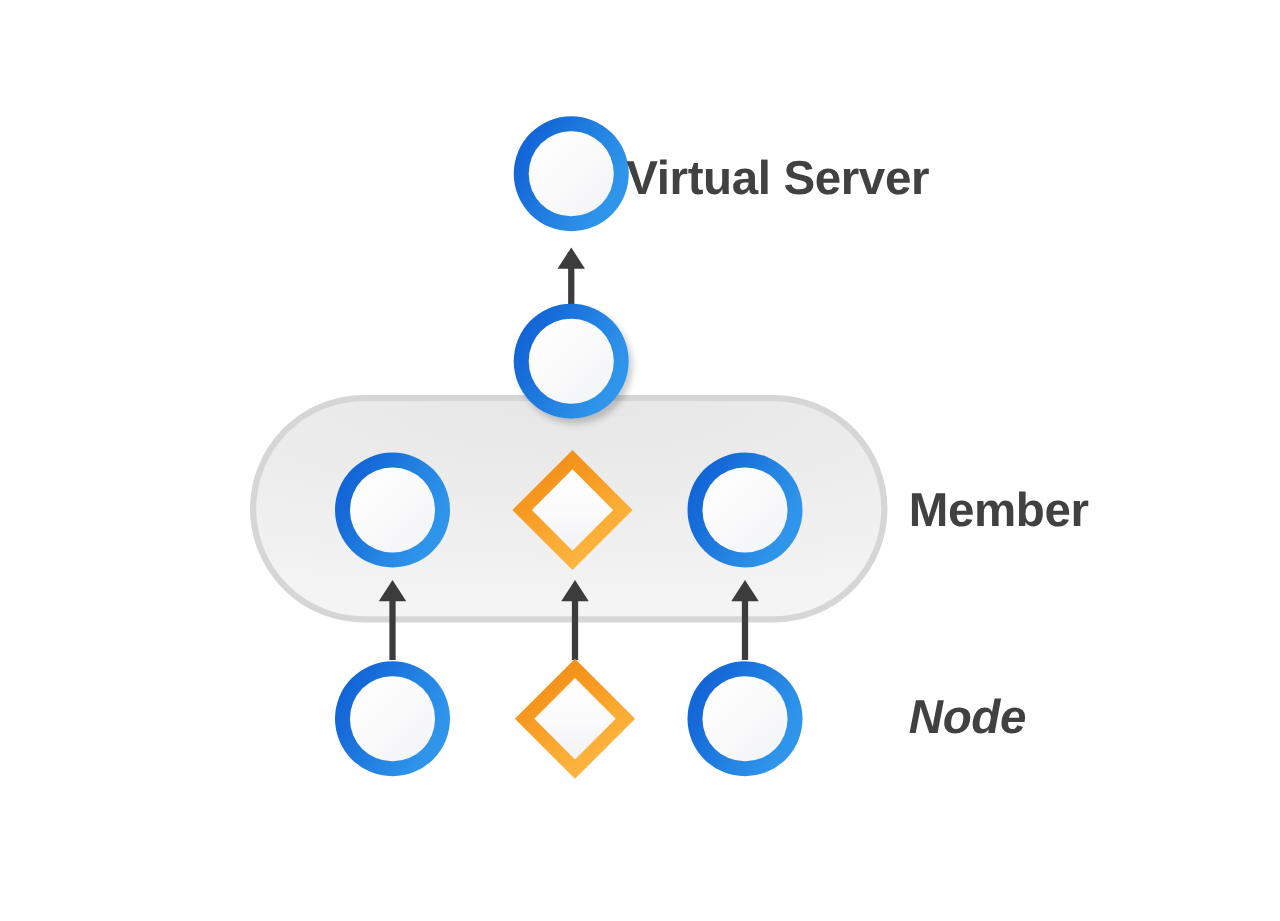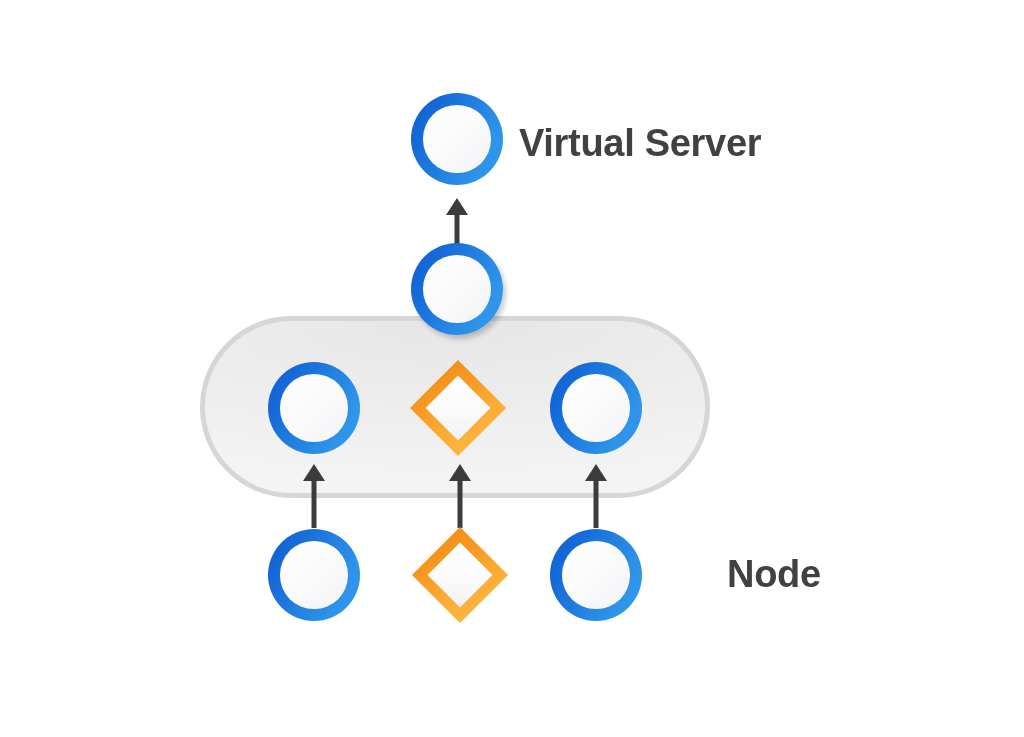--- a/index.html
+++ b/index.html
@@ -104,35 +104,36 @@
   }
 </style>
 </head>
 <body>
 
 <div id="canvas">
 
   <div class="pool-container"></div>
 
   <div class="ring" style="left:411px; top:93px; width:92px; height:92px;"></div>
-  <div class="label" style="left:519px; top:122px; font-size:38px;">Virtual Server</div>
+  <div class="label" style="left:501px; top:122px; font-size:38px;">Virtual Server</div>
 
   <div class="arrow" style="left:445px; top:198px; width:24px; height:46px;">
     <div class="head"></div>
     <div class="shaft" style="height:34px;"></div>
   </div>
 
   <div class="ring shadowed" style="left:411px; top:243px; width:92px; height:92px;"></div>
 
   <div class="ring" style="left:268px; top:362px; width:92px; height:92px;"></div>
 
   <div class="diamond" style="left:424px; top:374px; width:68px; height:68px;"></div>
 
   <div class="ring" style="left:550px; top:362px; width:92px; height:92px;"></div>
 
+  <div class="label" style="left:727px; top:388px; font-size:38px;">Member</div>
 
   <div class="arrow" style="left:302px; top:464px; width:24px; height:64px;">
     <div class="head"></div>
     <div class="shaft" style="height:52px;"></div>
   </div>
 
   <div class="arrow" style="left:448px; top:464px; width:24px; height:64px;">
     <div class="head"></div>
     <div class="shaft" style="height:52px;"></div>
   </div>
@@ -141,15 +142,15 @@
     <div class="head"></div>
     <div class="shaft" style="height:52px;"></div>
   </div>
 
   <div class="ring" style="left:268px; top:529px; width:92px; height:92px;"></div>
 
   <div class="diamond" style="left:426px; top:541px; width:68px; height:68px;"></div>
 
   <div class="ring" style="left:550px; top:529px; width:92px; height:92px;"></div>
 
-  <div class="label" style="left:727px; top:553px; font-size:38px;">Node</div>
+  <div class="label" style="left:727px; top:553px; font-size:38px;font-style:italic;">Node</div>
 
 </div>
 
 </body></html>

